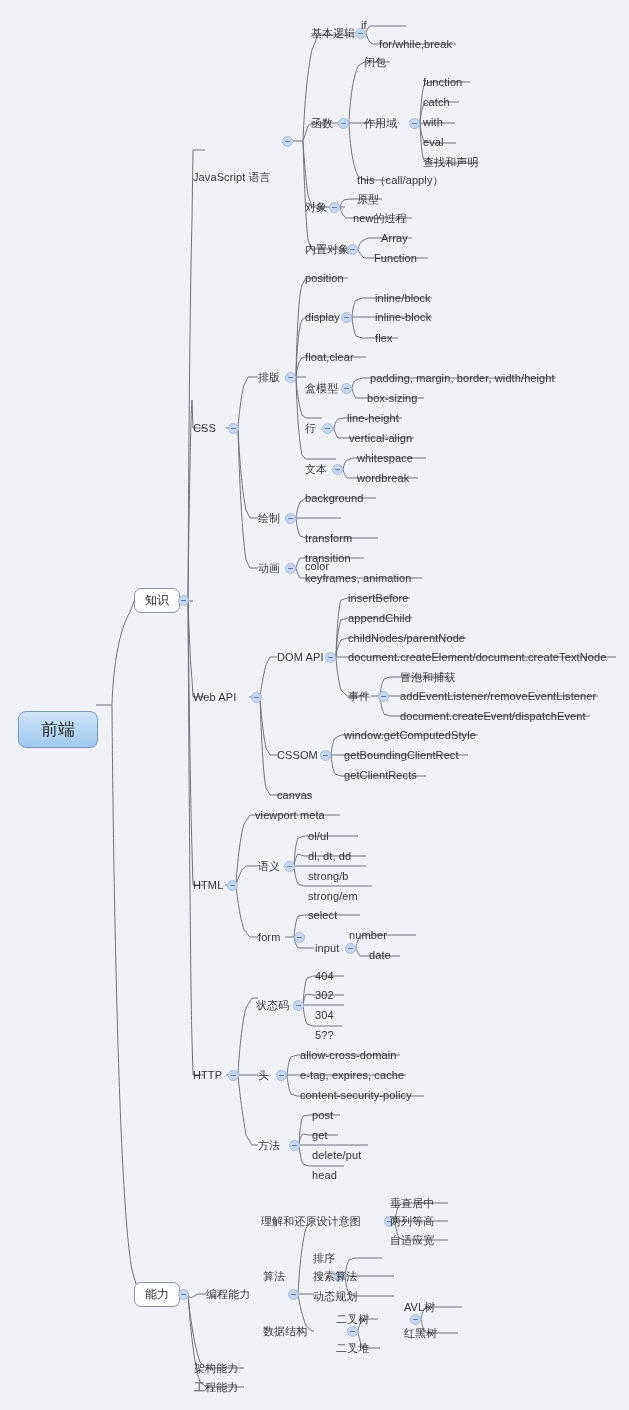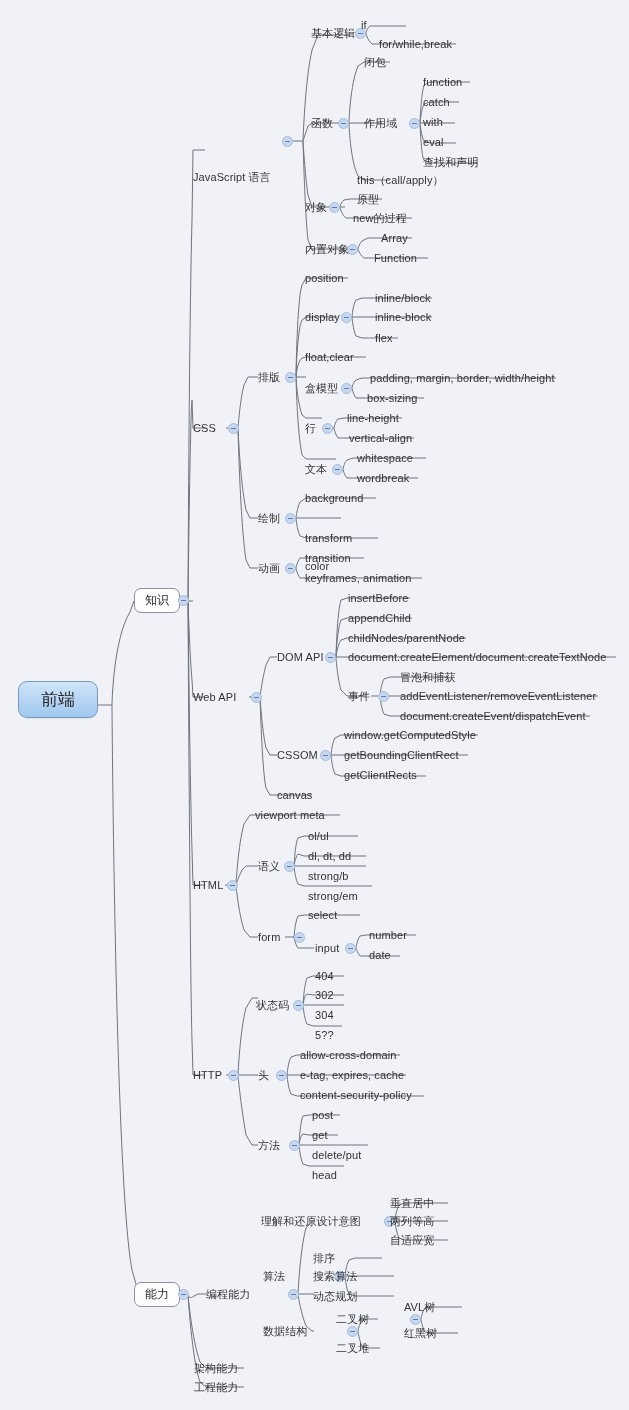--- a/index.html
+++ b/index.html
@@ -336,21 +336,21 @@
     <path d="M368,1319 L378,1319"></path>
     <path d="M368,1348 L380,1348"></path>
 
     <path d="M412,1319 L421,1319"></path>
     <path d="M421,1319 C421,1319 422,1312 425,1308 L431,1307"></path>
     <path d="M421,1319 C421,1319 422,1327 425,1332 L431,1333"></path>
     <path d="M431,1307 L462,1307"></path>
     <path d="M431,1333 L458,1333"></path>
   </svg>
 
-  <div class="node root" style="left:18px;top:681px;">
+  <div class="node root" style="left:18px;top:711px;border-radius:8px;">
     <span class="txt">前端</span>
   </div>
 
   <div class="node boxed" style="left:134px;top:588px;">
     <span class="txt">知识</span>
   </div>
   <div class="toggle" style="left:178px;top:595px;"></div>
 
   <div class="node boxed" style="left:134px;top:1282px;">
     <span class="txt">能力</span>
@@ -557,21 +557,21 @@
     <span class="txt">form</span>
   </div>
   <div class="toggle" style="left:294px;top:932px;"></div>
   <div class="node" style="left:308px;top:909px;">
     <span class="txt">select</span></div>
 
   <div class="node" style="left:315px;top:942px;">
     <span class="txt">input</span>
   </div>
   <div class="toggle" style="left:345px;top:943px;"></div>
-  <div class="node" style="left:369px;top:929px;text-align:center;">
+  <div class="node" style="left:349px;top:929px;text-align:center;">
     <span class="txt">number</span></div>
   <div class="node" style="left:369px;top:949px;">
     <span class="txt">date</span></div>
 
   <div class="node" style="left:193px;top:1069px;">
     <span class="txt">HTTP</span>
   </div>
   <div class="toggle" style="left:228px;top:1070px;"></div>
 
   <div class="node" style="left:256px;top:999px;">

